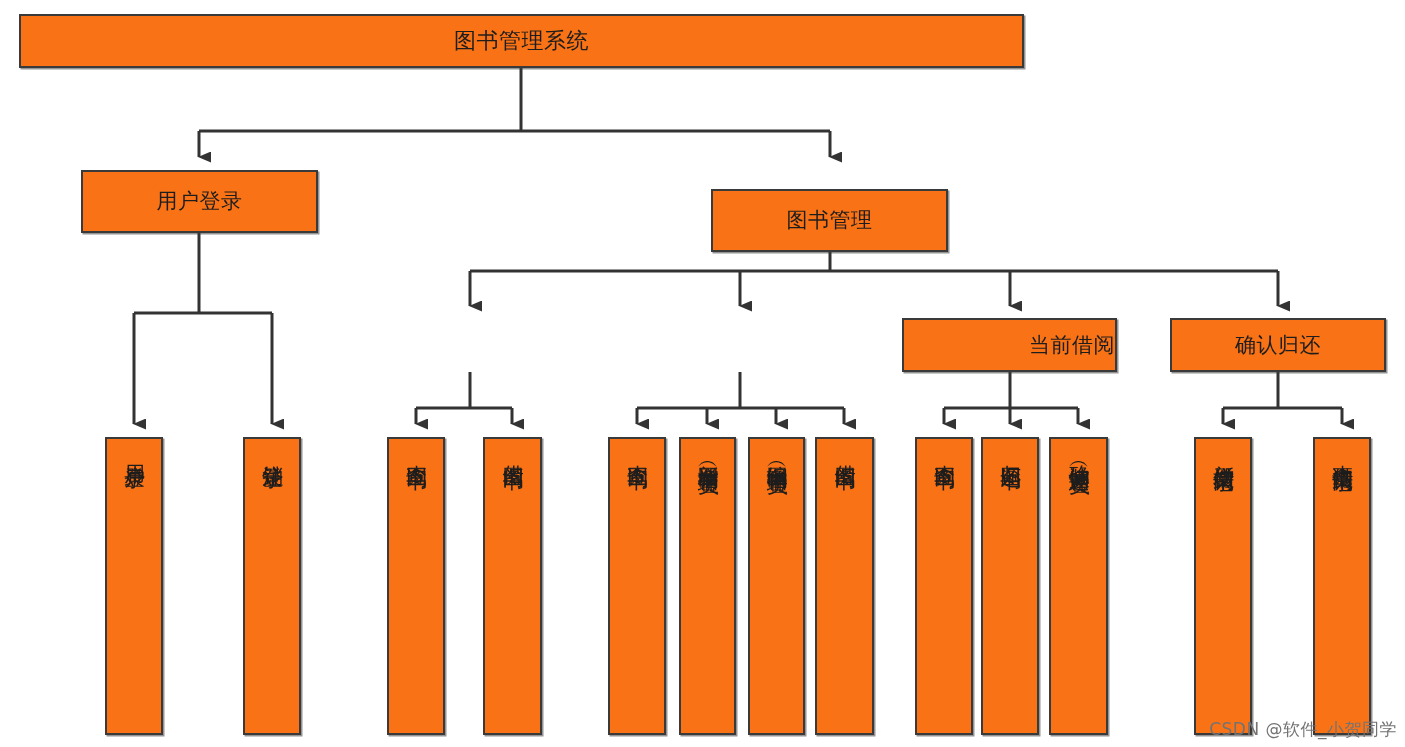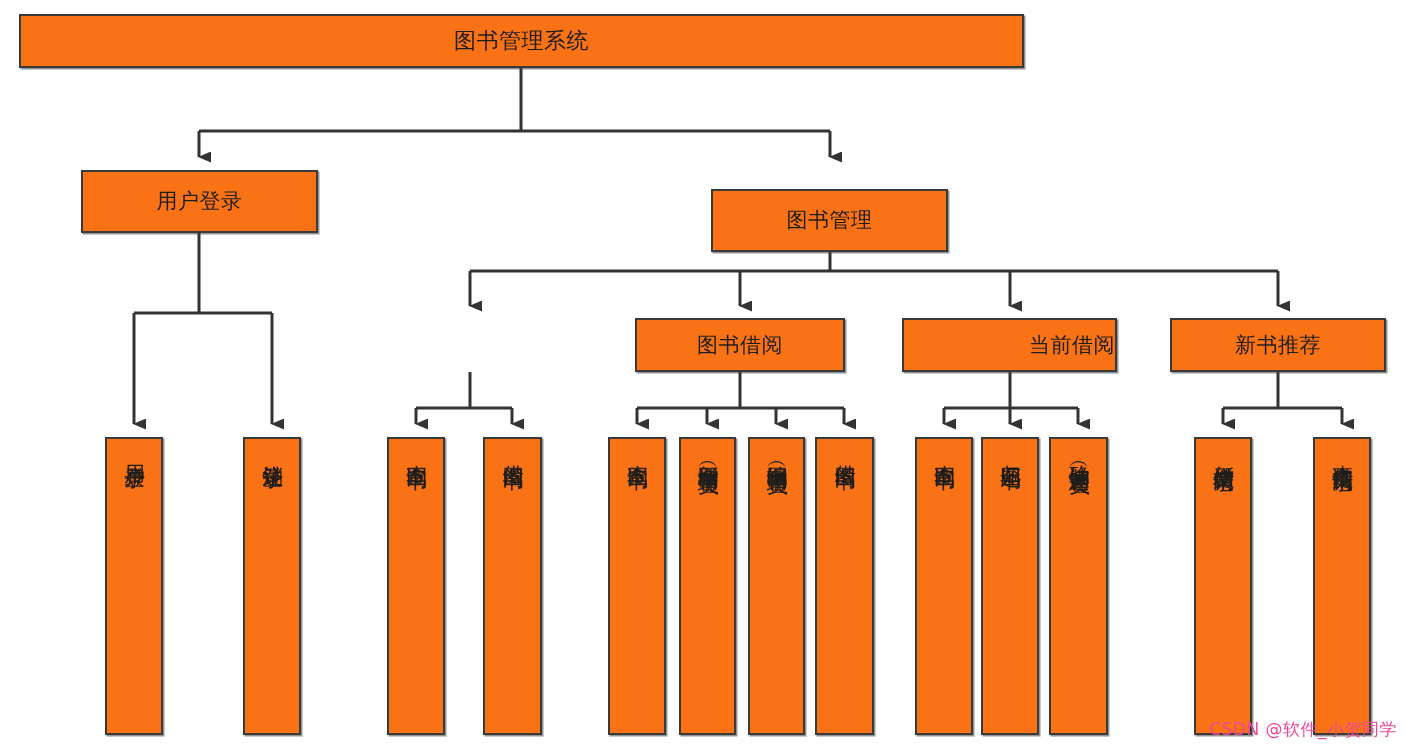--- a/index.html
+++ b/index.html
@@ -60,21 +60,21 @@
     line-height: 1.12;
     letter-spacing: 1.5px;
     white-space: nowrap;
   }
   .node.root .label { font-size: 22px; }
 
   #watermark {
     position: absolute;
     right: 8px;
     bottom: 6px;
-    color: #ec4899;
+    color: #737373;
     font-size: 17px;
     letter-spacing: 0.5px;
     z-index: 3;
     white-space: nowrap;
     user-select: none;
   }
 </style>
 </head>
 <body>
 
@@ -136,30 +136,27 @@
 
   <div class="node horizontal" style="left:81px; top:170px; width:237px; height:63px;">
     <span class="label">用户登录</span>
   </div>
 
   <div class="node horizontal" style="left:711px; top:170px; width:237px; height:63px;margin-top:19px;">
     <span class="label">图书管理</span>
   </div>
 
 
-  <div class="node horizontal" style="left:635px; top:318px; width:210px; height:54px;">
-    <span class="label">图书借阅</span>
-  </div>
 
   <div class="node horizontal" style="left:902px; top:318px; width:215px; height:54px;justify-content:flex-end;">
     <span class="label">当前借阅</span>
   </div>
 
   <div class="node horizontal" style="left:1170px; top:318px; width:216px; height:54px;">
-    <span class="label">新书推荐</span>
+    <span class="label">确认归还</span>
   </div>
 
   <div class="node vertical" style="left:105px; top:437px; width:58px; height:298px;">
     <span class="label">用户登录</span>
   </div>
 
   <div class="node vertical" style="left:243px; top:437px; width:58px; height:298px;">
     <span class="label">注销登录</span>
   </div>
 

